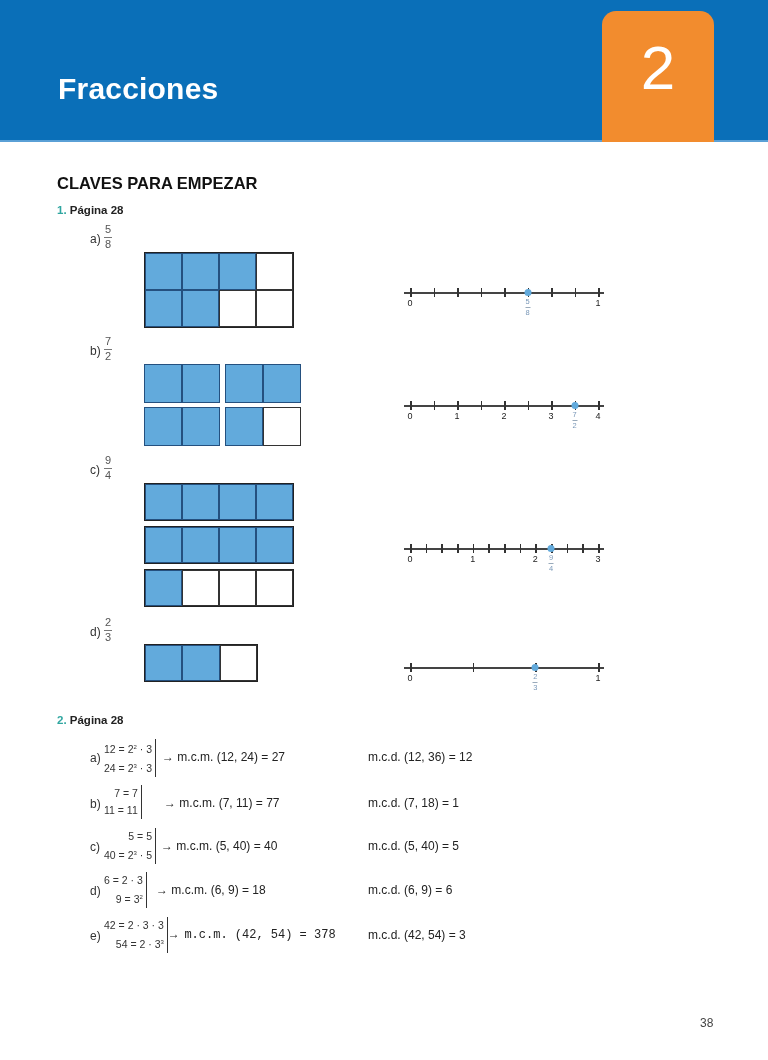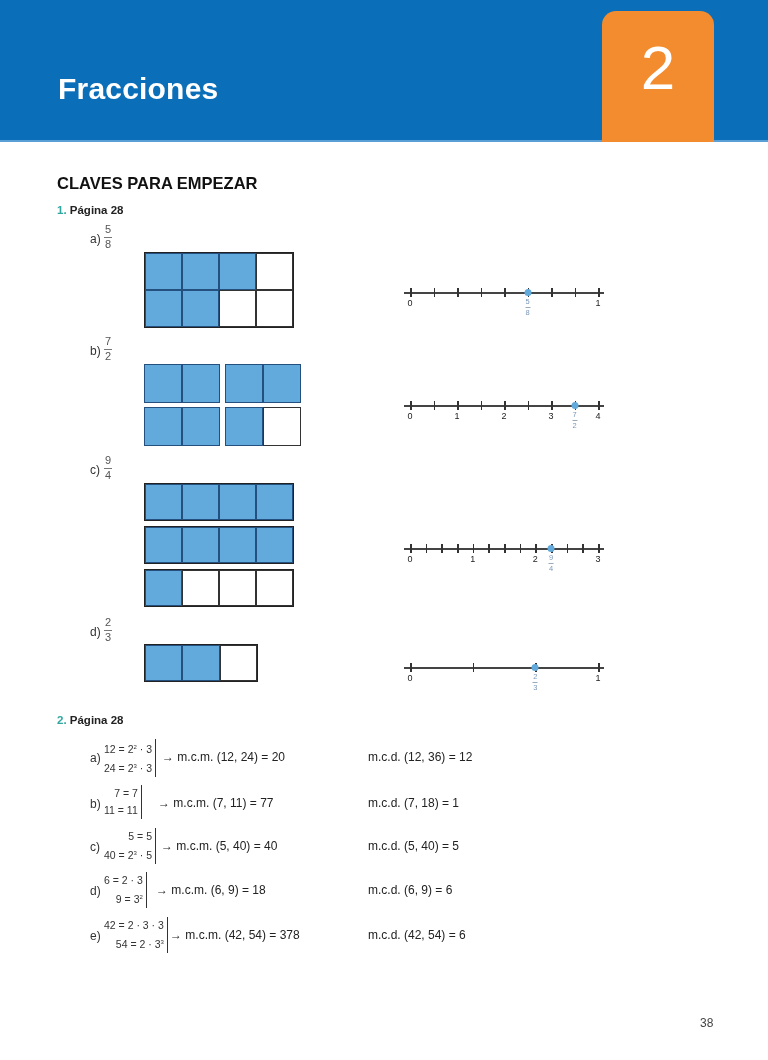--- a/index.html
+++ b/index.html
@@ -219,31 +219,31 @@
   <span class="num">2.</span>
   <span>Página 28</span>
 </div>
 
 <div class="row2" style="top:739px;">
   <span class="lbl">a)</span>
   <div class="decomp">
     <span>12 = 2<sup>2</sup> · 3</span>
     <span>24 = 2<sup>3</sup> · 3</span>
   </div>
-  <span class="mcm" style="left:72px;">→ m.c.m. (12, 24) = 20</span>
+  <span class="mcm" style="left:72px;">→ m.c.m. (12, 24) = 27</span>
   <span class="mcd">m.c.d. (12, 36) = 12</span>
 </div>
 
 <div class="row2" style="top:785px;">
   <span class="lbl">b)</span>
   <div class="decomp">
     <span>7 = 7</span>
     <span>11 = 11</span>
   </div>
-  <span class="mcm" style="left:68px;text-align:center;">→ m.c.m. (7, 11) = 77</span>
+  <span class="mcm" style="left:74px;text-align:center;">→ m.c.m. (7, 11) = 77</span>
   <span class="mcd">m.c.d. (7, 18) = 1</span>
 </div>
 
 <div class="row2" style="top:828px;">
   <span class="lbl">c)</span>
   <div class="decomp">
     <span>5 = 5</span>
     <span>40 = 2<sup>3</sup> · 5</span>
   </div>
   <span class="mcm" style="left:71px;">→ m.c.m. (5, 40) = 40</span>
@@ -259,17 +259,17 @@
   <span class="mcm" style="left:66px;">→ m.c.m. (6, 9) = 18</span>
   <span class="mcd">m.c.d. (6, 9) = 6</span>
 </div>
 
 <div class="row2" style="top:917px;">
   <span class="lbl">e)</span>
   <div class="decomp">
     <span>42 = 2 · 3 · 3</span>
     <span>54 = 2 · 3<sup>3</sup></span>
   </div>
-  <span class="mcm" style="left:80px;">→ m.c.m. (42, 54) = 378</span>
-  <span class="mcd">m.c.d. (42, 54) = 6</span>
+  <span class="mcm" style="left:80px;font-family:Liberation Mono, monospace;">→ m.c.m. (42, 54) = 378</span>
+  <span class="mcd">m.c.d. (42, 54) = 3</span>
 </div>
 
 <div class="page-num">38</div>
 
 </body></html>

